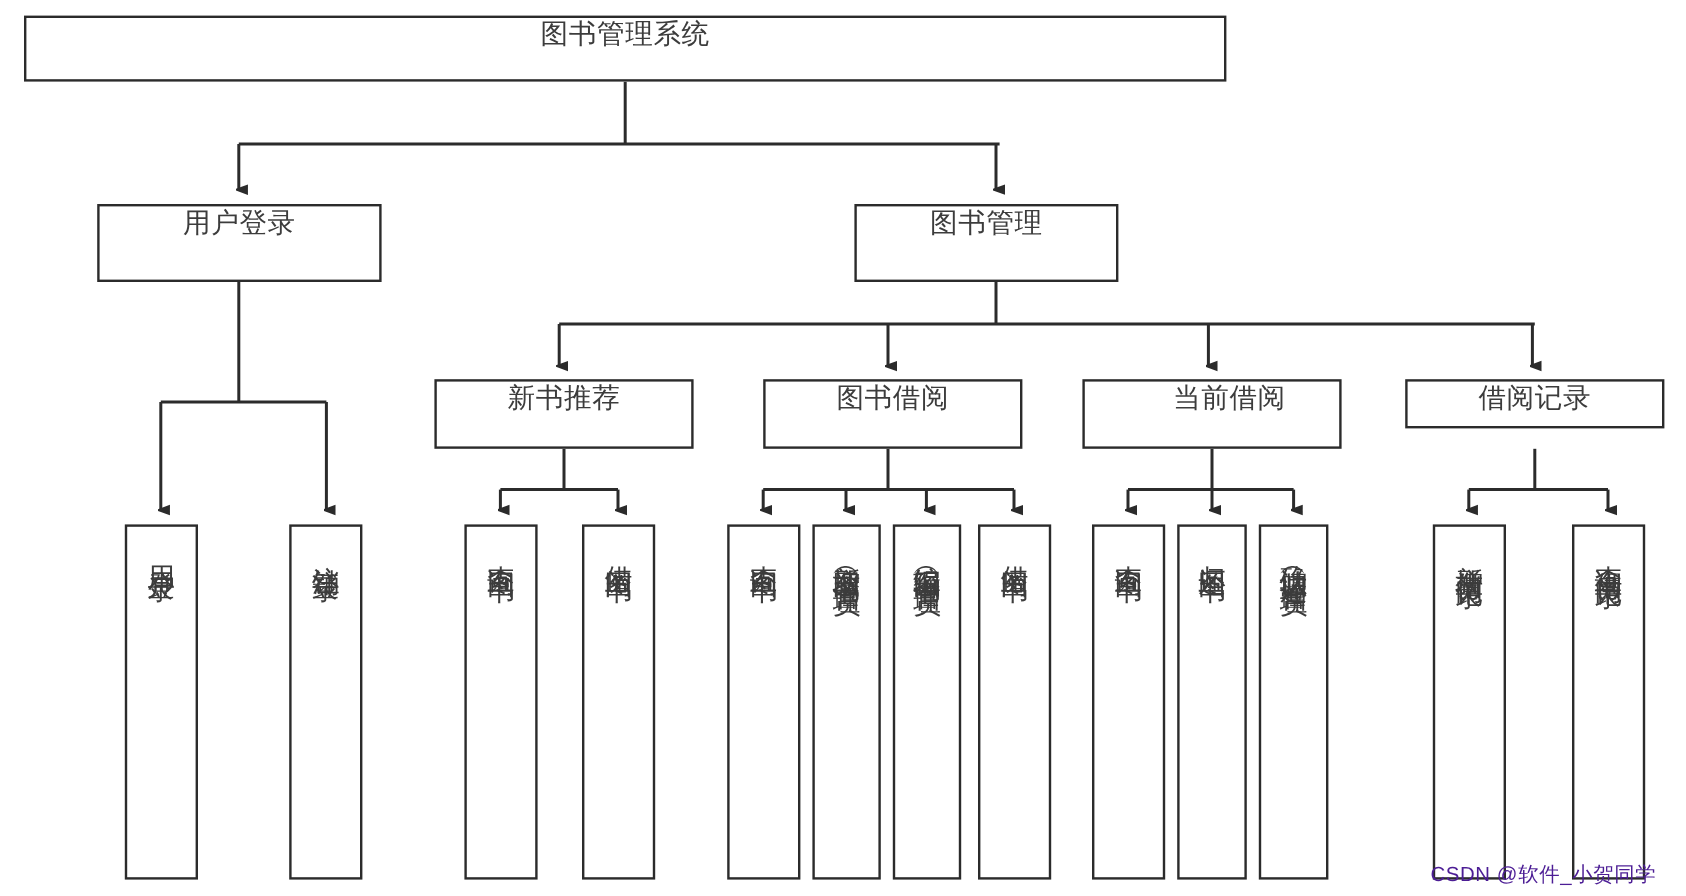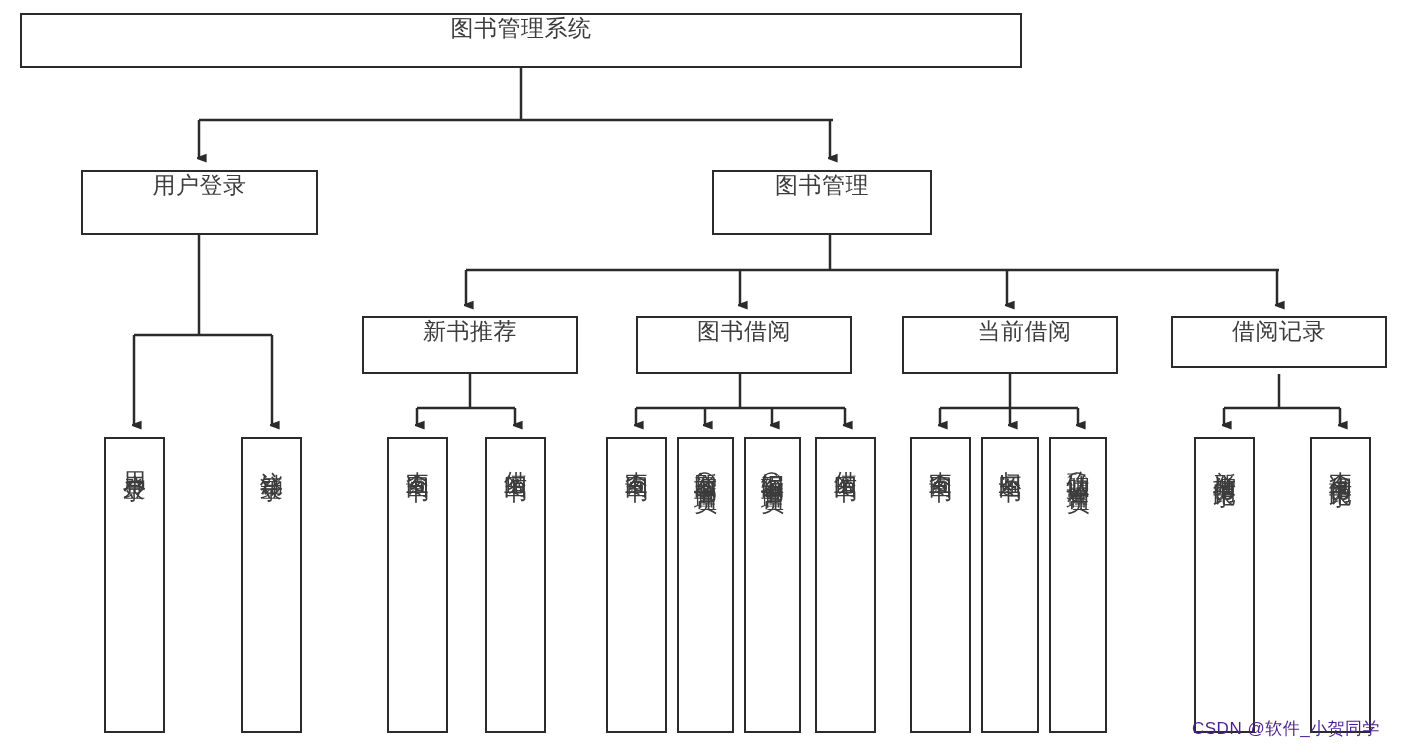--- a/index.html
+++ b/index.html
@@ -142,21 +142,21 @@
 
   <div class="node horizontal" style="left:362px; top:316px; width:216px; height:58px;">
     <span class="node-label">新书推荐</span>
   </div>
   <div class="node horizontal" style="left:636px; top:316px; width:216px; height:58px;">
     <span class="node-label">图书借阅</span>
   </div>
   <div class="node horizontal" style="left:902px; top:316px; width:216px; height:58px;padding-left:29px;">
     <span class="node-label">当前借阅</span>
   </div>
-  <div class="node horizontal" style="left:1171px; top:316px; width:216px; height:52px;">
+  <div class="node horizontal" style="left:1171px; top:316px; width:216px; height:41px;">
     <span class="node-label">借阅记录</span>
   </div>
 
   <div class="node vertical" style="left:104px; top:437px; width:61px; height:296px;">
     <span class="node-label">用户登录</span>
   </div>
   <div class="node vertical" style="left:241px; top:437px; width:61px; height:296px;">
     <span class="node-label">注销登录</span>
   </div>
 

